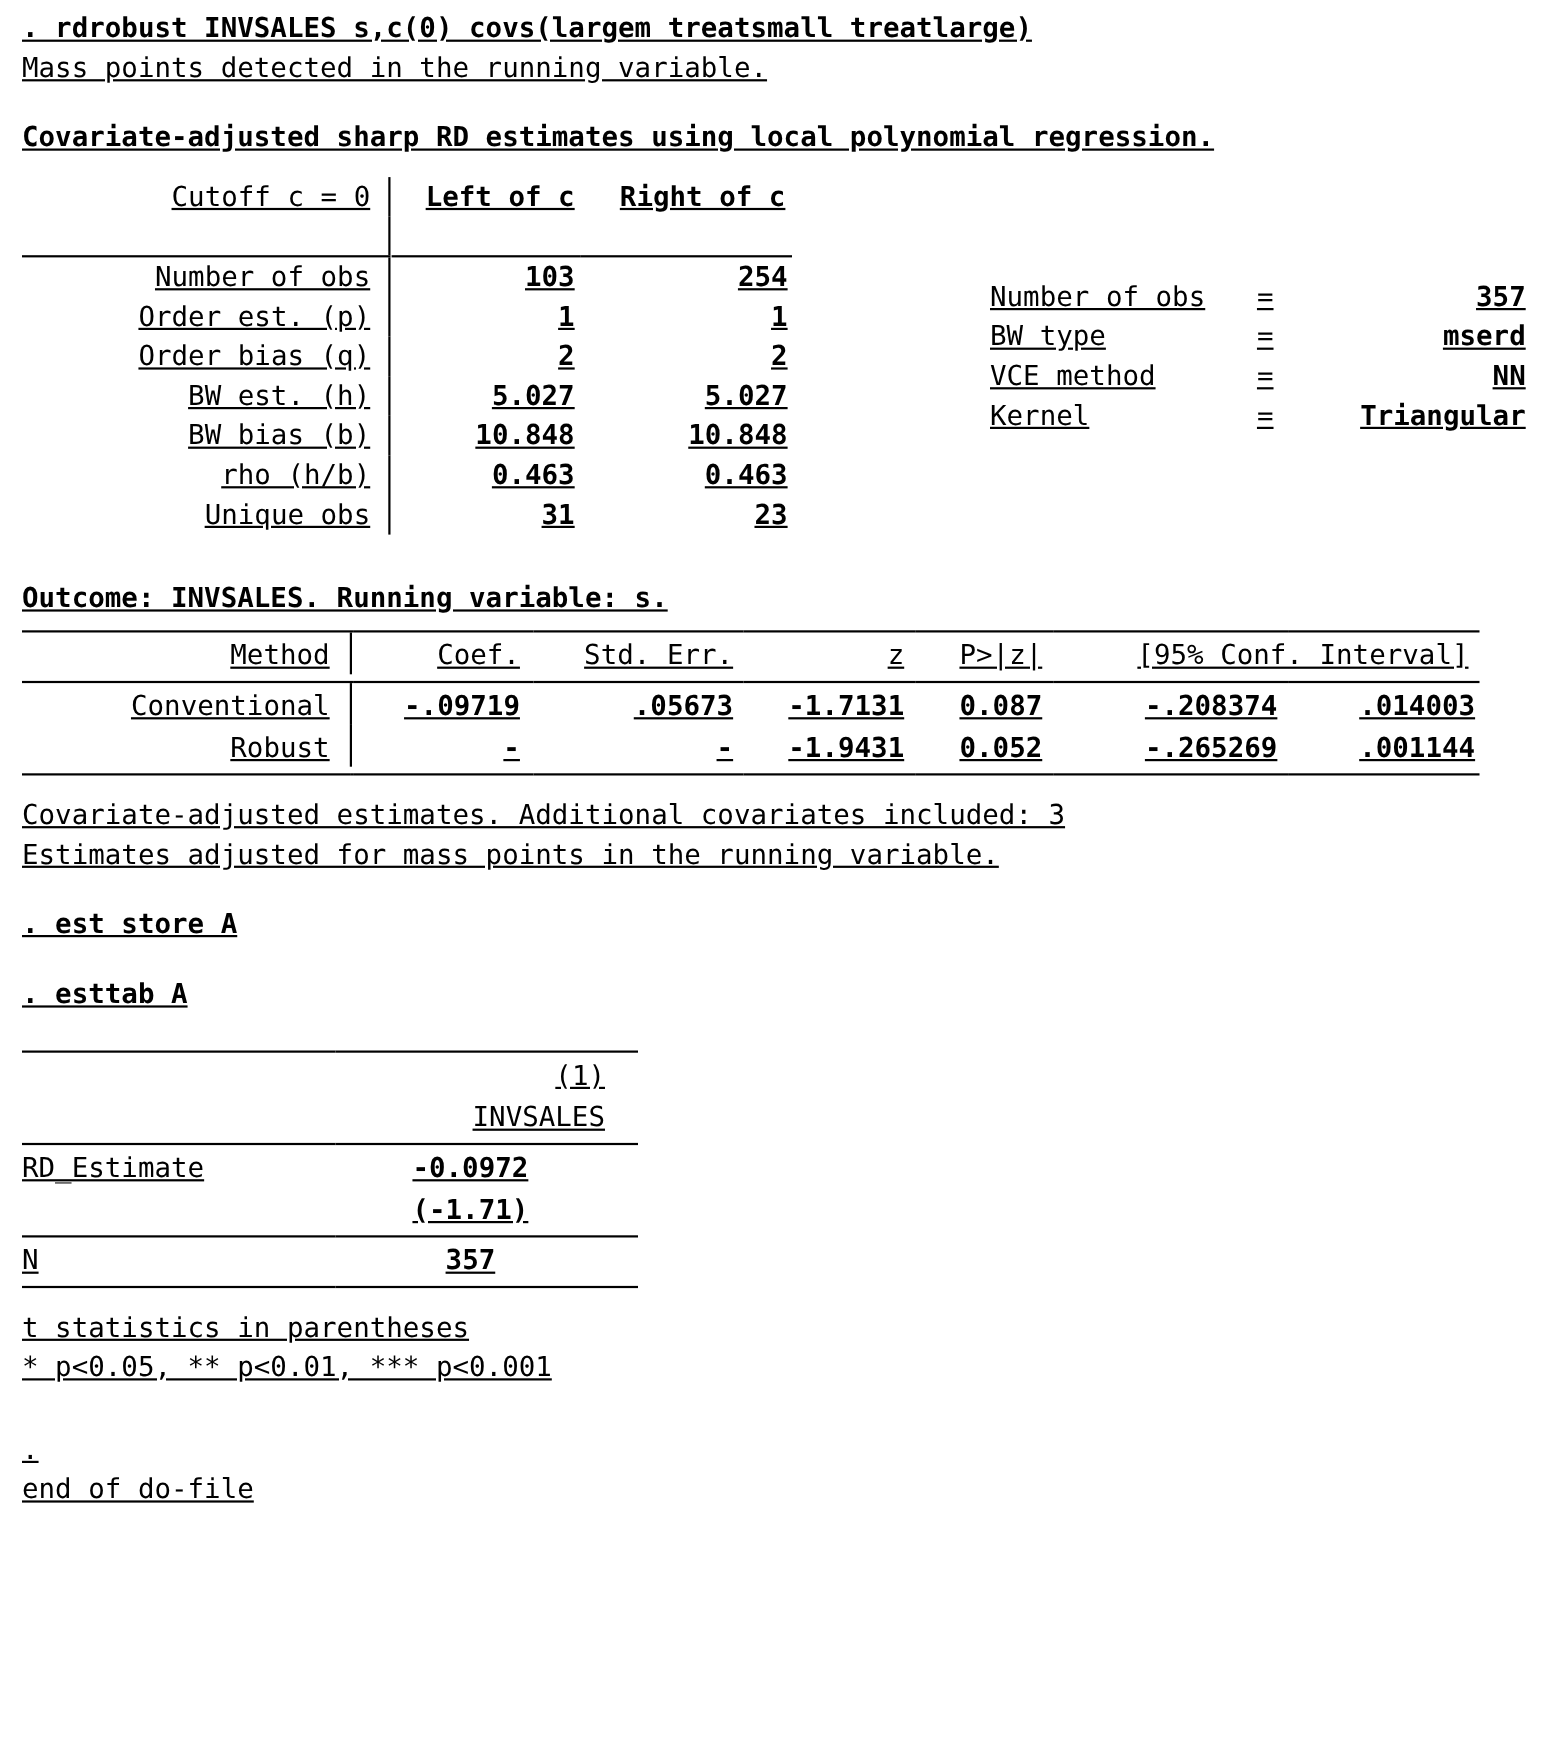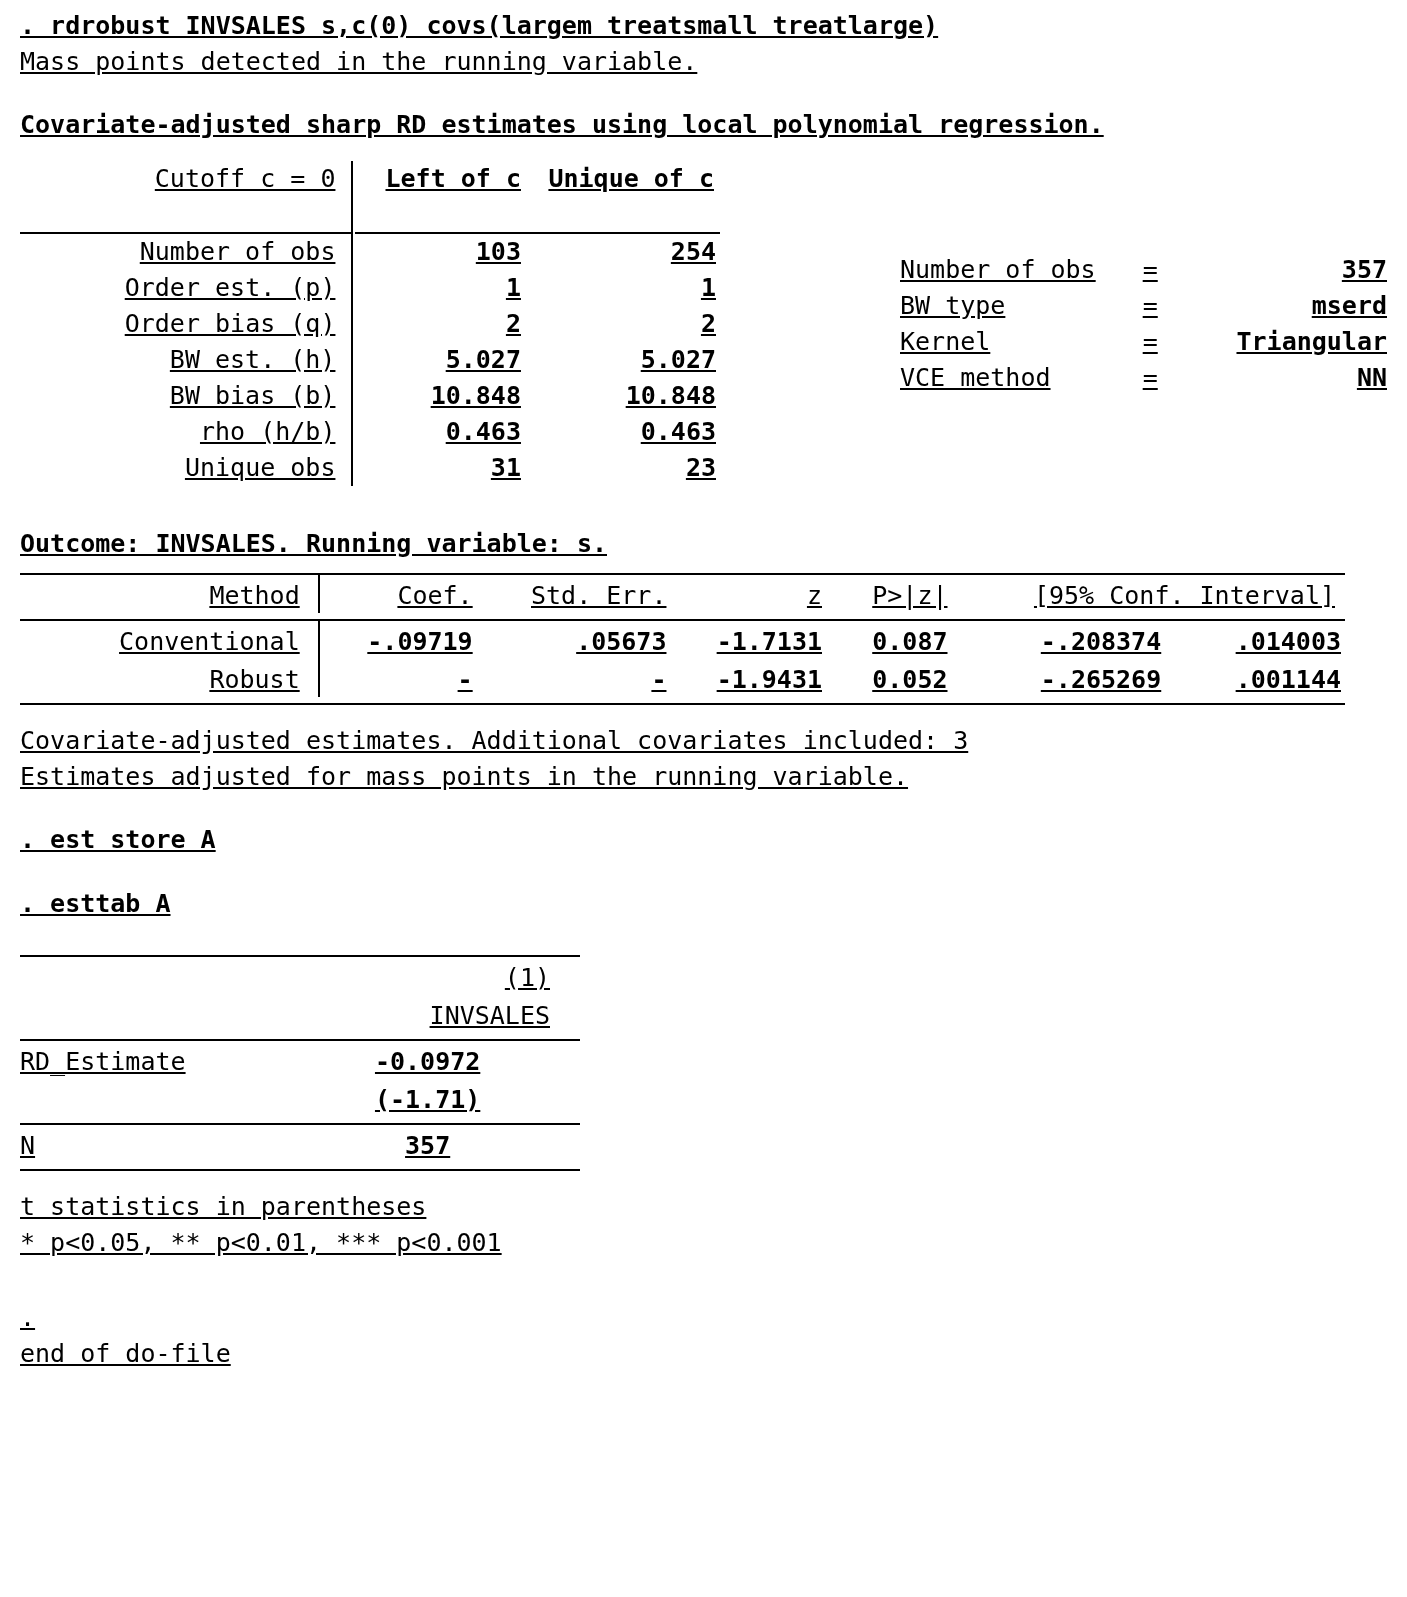--- a/index.html
+++ b/index.html
@@ -159,21 +159,21 @@
   <div class="spacer-sm"></div>
 
   <div class="summary">
 
     <div class="sum-left">
       <table class="rd">
         <tbody><tr>
           <td class="lbl">Cutoff c = 0</td>
           <td class="vline"></td>
           <td class="numcol hdrcell">Left of c</td>
-          <td class="numcol2 hdrcell">Unique of c</td>
+          <td class="numcol2 hdrcell">Right of c</td>
         </tr>
         <tr class="rule-row">
           <td class="hrule-cell"></td>
           <td class="vline"></td>
           <td class="hrule-cell"></td>
           <td class="hrule-cell"></td>
         </tr>
         <tr>
           <td class="lbl">Number of obs</td>
           <td class="vline"></td>
@@ -225,28 +225,28 @@
           <td class="info-lbl">Number of obs</td>
           <td class="info-eq">=</td>
           <td class="info-val">357</td>
         </tr>
         <tr>
           <td class="info-lbl">BW type</td>
           <td class="info-eq">=</td>
           <td class="info-val">mserd</td>
         </tr>
         <tr>
+          <td class="info-lbl">VCE method</td>
+          <td class="info-eq">=</td>
+          <td class="info-val">NN</td>
+        </tr>
+        <tr>
           <td class="info-lbl">Kernel</td>
           <td class="info-eq">=</td>
           <td class="info-val">Triangular</td>
-        </tr>
-        <tr>
-          <td class="info-lbl">VCE method</td>
-          <td class="info-eq">=</td>
-          <td class="info-val">NN</td>
         </tr>
       </tbody></table>
     </div>
 
   </div>
 
   <div class="spacer-lg"></div>
 
   <div class="outcome-line">Outcome: INVSALES. Running variable: s.</div>
 

